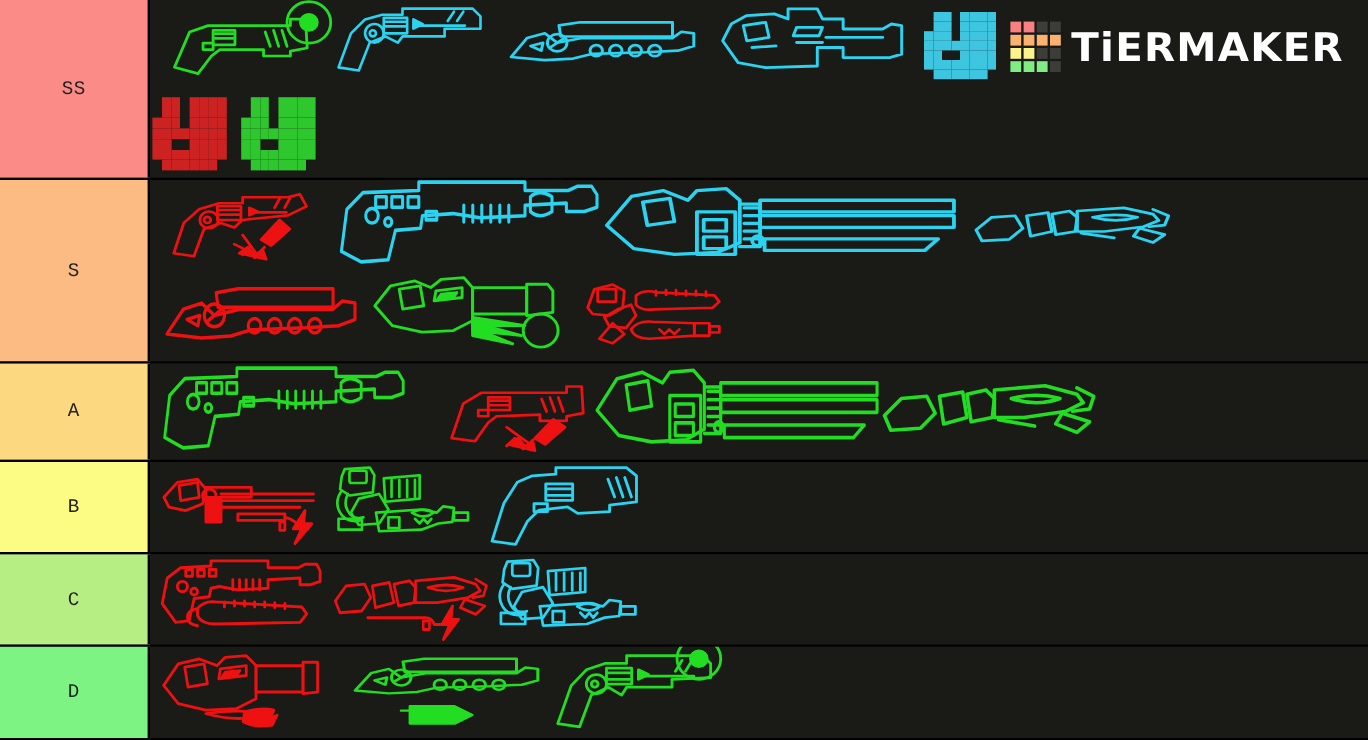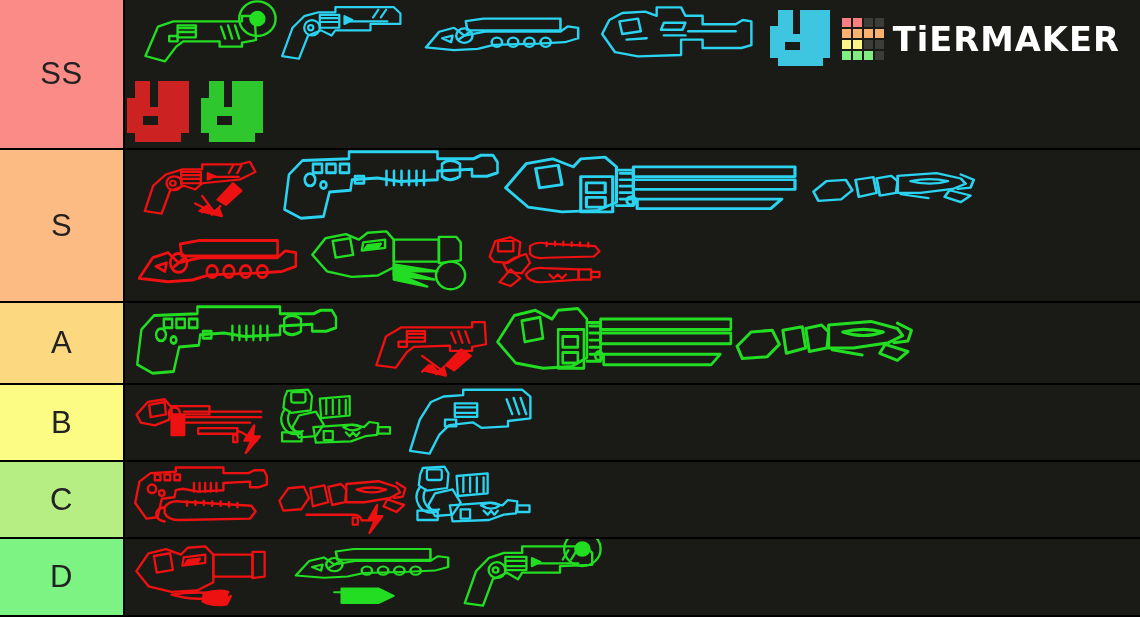--- a/index.html
+++ b/index.html
@@ -23,24 +23,24 @@
     background: #1a1a17;
   }
   .tier-row:last-child { border-bottom: none; }
   .tier-label {
     width: 125px;
     min-width: 125px;
     flex: 0 0 125px;
     display: flex;
     align-items: center;
     justify-content: center;
-    font-size: 31px;
+    font-size: 16px;
     color: #222;
     border-right: 2px solid #000;
-    font-family: Liberation Sans, sans-serif;
+    font-family: Liberation Mono, monospace;
     font-weight: 400;
     letter-spacing: 0.5px;
     user-select: none;
   }
   .tier-items {
     flex: 1;
     position: relative;
     background: #1a1a17;
     overflow: hidden;
   }

